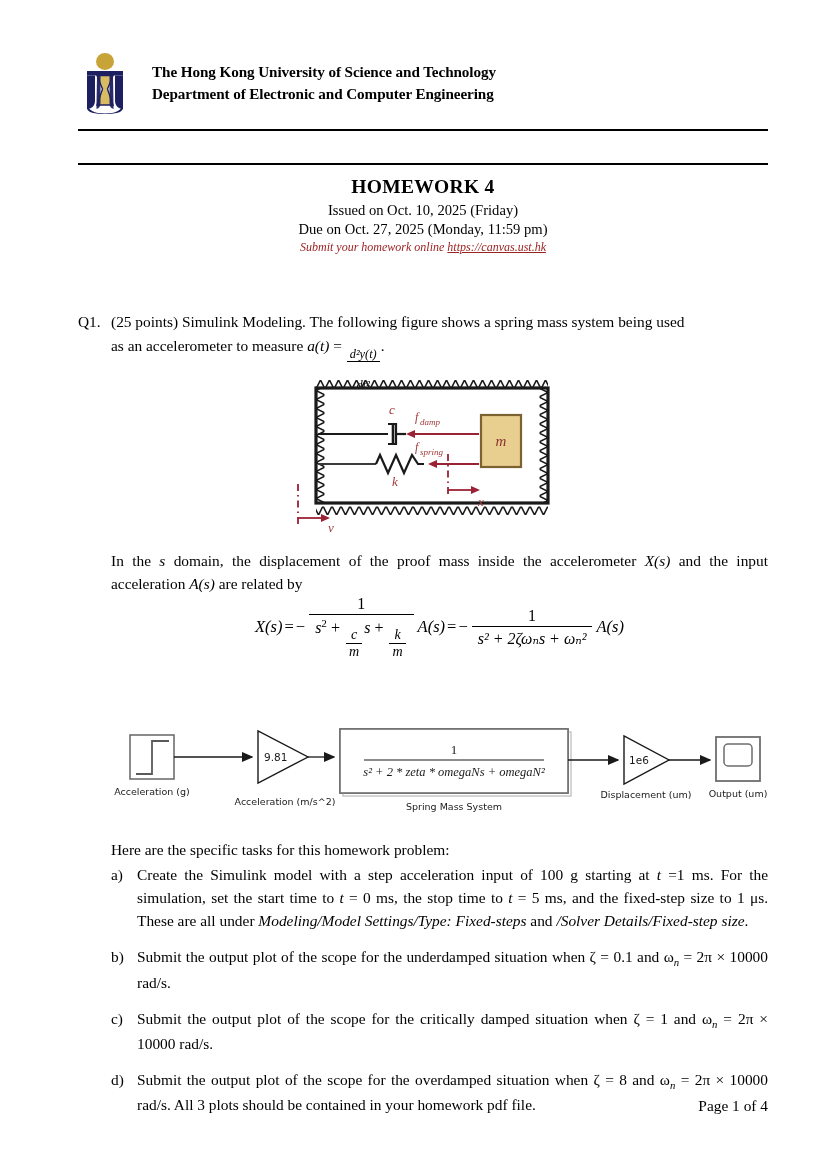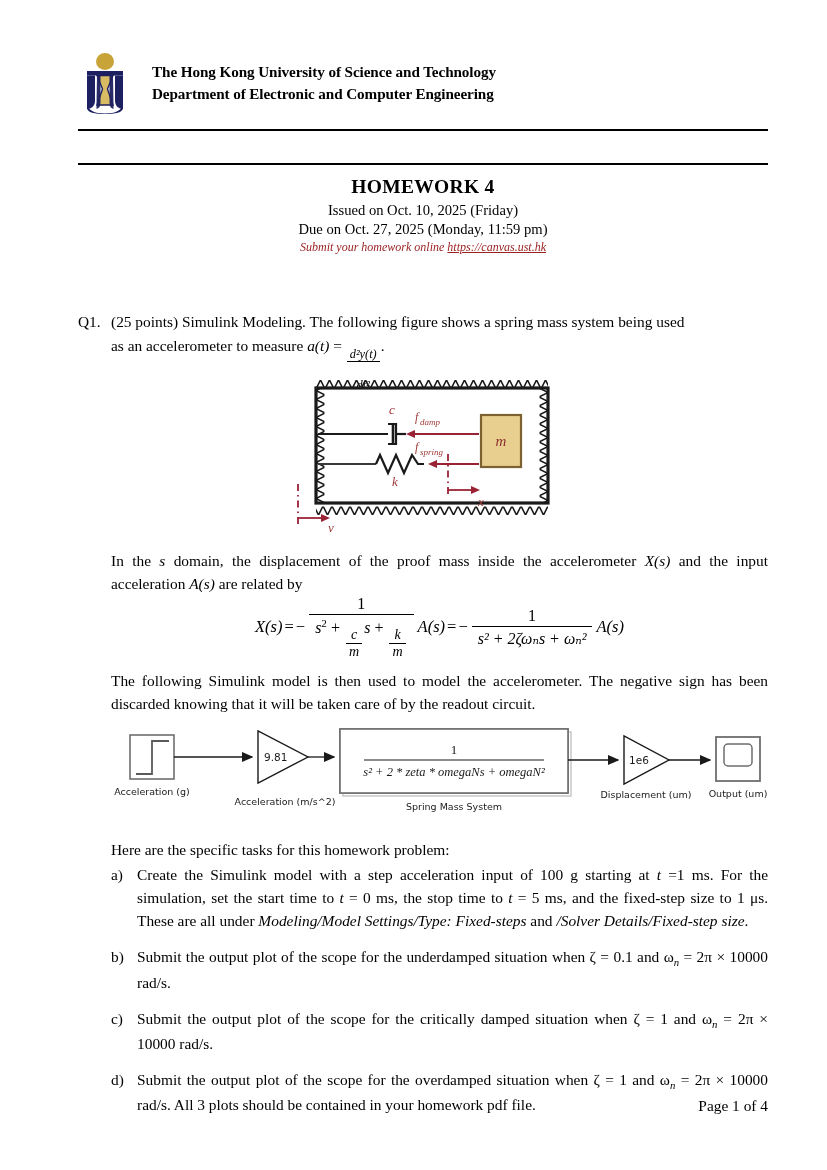--- a/index.html
+++ b/index.html
@@ -403,21 +403,20 @@
       <span> = </span>
       <span>−</span>
       <span class="frac">
         <span class="fnum">1</span>
         <span class="fden mathi">s² + 2ζωₙs + ωₙ²</span>
       </span>
       <span class="mathi">A(s)</span>
     </div>
   </div>
 
-  <div class="para-model">The following Simulink model is then used to model the accelerometer. The negative sign has been discarded knowing that it will be taken care of by the readout circuit.</div>
 
   <div class="figure-simulink">
     <svg viewBox="0 0 660 96" width="660" height="96" aria-hidden="true">
       <defs>
         <marker id="arw" markerWidth="9" markerHeight="9" refX="8" refY="4" orient="auto">
           <path d="M0,0 L9,4 L0,8 Z" fill="#1a1a1a"></path>
         </marker>
       </defs>
 
       <g>
@@ -480,21 +479,21 @@
       <div class="task-body"><span>Submit the output plot of the scope for the underdamped situation when ζ = 0.1 and ω</span><sub class="s mathi">n</sub><span> = 2π × 10000 rad/s.</span></div>
     </div>
 
     <div class="task gap">
       <div class="task-label">c)</div>
       <div class="task-body"><span>Submit the output plot of the scope for the critically damped situation when ζ = 1 and ω</span><sub class="s mathi">n</sub><span> = 2π × 10000 rad/s.</span></div>
     </div>
 
     <div class="task gap">
       <div class="task-label">d)</div>
-      <div class="task-body"><span>Submit the output plot of the scope for the overdamped situation when ζ = 1 and ω</span><sub class="s mathi">n</sub><span> = 2π × 10000 rad/s. All 3 plots should be contained in your homework pdf file.</span></div>
+      <div class="task-body"><span>Submit the output plot of the scope for the overdamped situation when ζ = 8 and ω</span><sub class="s mathi">n</sub><span> = 2π × 10000 rad/s. All 3 plots should be contained in your homework pdf file.</span></div>
     </div>
   </div>
 
   <div class="footer">
     <span>Page 1 of 4</span>
   </div>
 
 </div>
 
 </body></html>

